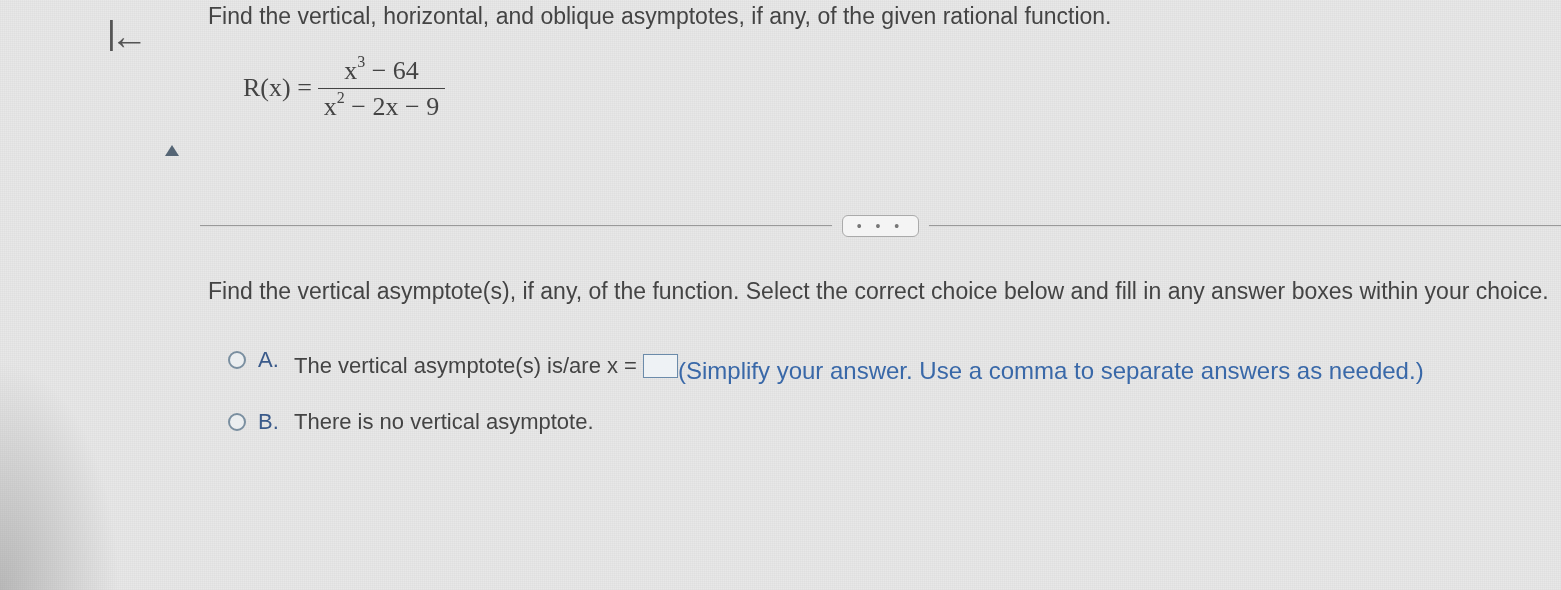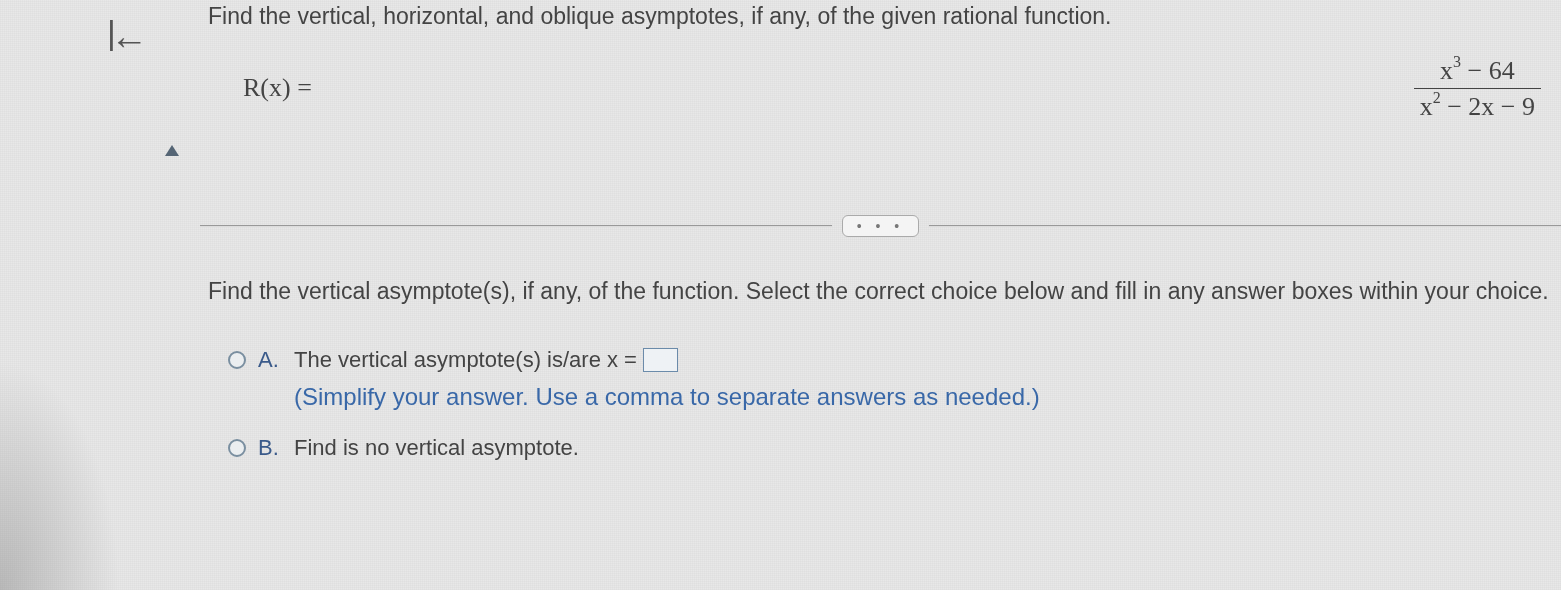--- a/index.html
+++ b/index.html
@@ -47,21 +47,20 @@
       font-size: 23px;
     }
     .formula {
       margin-top: 25px;
       margin-left: 35px;
       font-family: "Times New Roman", serif;
       font-size: 26px;
       color: #444;
       display: flex;
       align-items: center;
-      justify-content: space-between;
     }
     .fraction {
       display: inline-flex;
       flex-direction: column;
       align-items: center;
       margin-left: 6px;
       vertical-align: middle;
     }
     .numer, .denom {
       padding: 0 6px;
@@ -139,21 +138,21 @@
       font-size: 22px;
       margin-right: 12px;
       min-width: 24px;
     }
     .opt-text {
       color: #444;
       font-size: 22px;
     }
     .opt-content {
       display: flex;
-      flex-direction: column;
+      flex-direction: row;
     }
     .opt-line1 {
       display: flex;
       align-items: center;
     }
     .answer-input {
       display: inline-block;
       min-width: 35px;
       height: 24px;
       border: 1px solid #6b8baa;
@@ -228,21 +227,21 @@
         </div>
         <div class="hint">(Simplify your answer. Use a comma to separate answers as needed.)</div>
       </div>
     </div>
 
     <div class="option">
       <div class="radio"></div>
       <div class="opt-letter">B.</div>
       <div class="opt-content">
         <div class="opt-line1">
-          <span class="opt-text">Find is no vertical asymptote.</span>
+          <span class="opt-text">There is no vertical asymptote.</span>
         </div>
       </div>
     </div>
 
   </div>
 </div>
 
 <div class="shadow-left"></div>
 
 </body></html>

